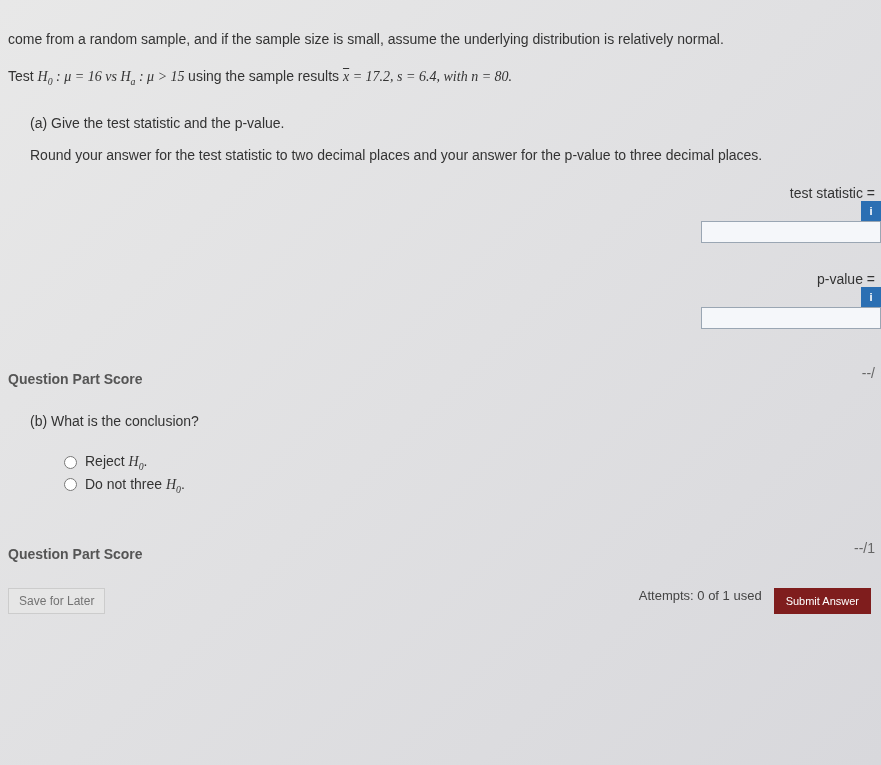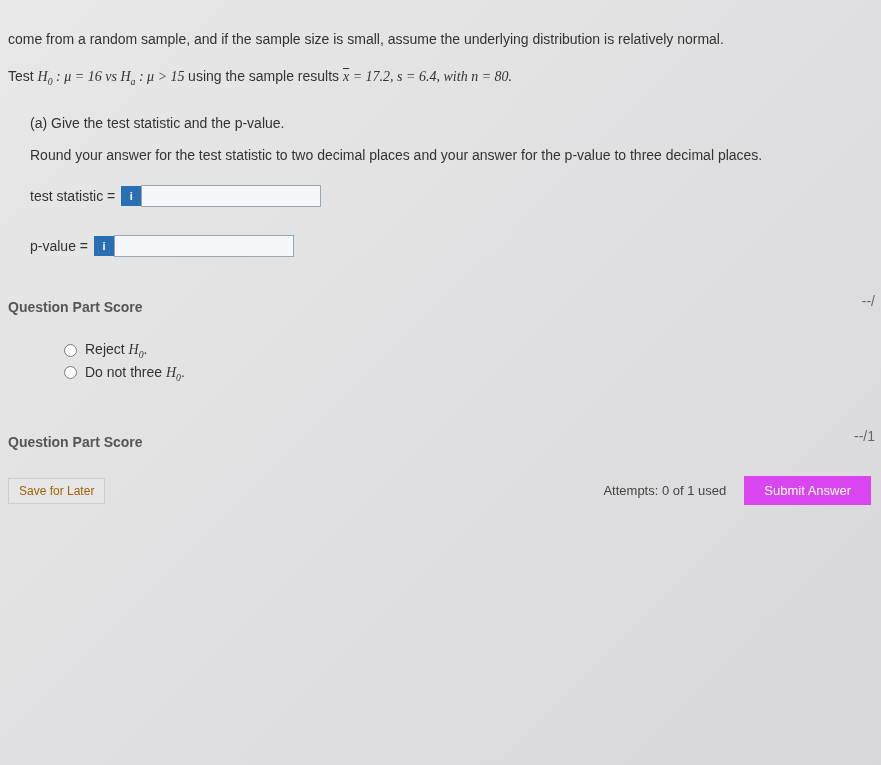--- a/index.html
+++ b/index.html
@@ -39,22 +39,23 @@
       padding-left: 22px;
     }
     .part-q {
       margin-bottom: 16px;
     }
     .instr {
       margin-bottom: 22px;
     }
     .field-row {
       display: flex;
-      align-items: center;
+      align-items: flex-end;
       margin-bottom: 28px;
+      flex-direction: column;
     }
     .field-label {
       margin-right: 6px;
     }
     .info-badge {
       width: 20px;
       height: 20px;
       background: #2b6fb3;
       color: #fff;
       display: inline-flex;
@@ -109,40 +110,40 @@
     .footer {
       display: flex;
       justify-content: space-between;
       align-items: center;
       margin-top: 18px;
       padding-right: 10px;
     }
     .save-btn {
       border: 1px solid #ccc;
       background: #e6e6e6;
-      color: #a16207;
+      color: #737373;
       padding: 5px 10px;
       font-size: 12px;
       cursor: pointer;
     }
     .right-footer {
       display: flex;
-      align-items: center;
-      gap: 18px;
+      align-items: flex-start;
+      gap: 12px;
     }
     .attempts {
       color: #444;
       font-size: 13px;
     }
     .submit-btn {
-      background: #d946ef;
+      background: #7f1d1d;
       color: #fff;
       border: none;
-      padding: 7px 20px;
-      font-size: 13px;
+      padding: 7px 12px;
+      font-size: 11px;
       cursor: pointer;
     }
     .xbar {
       text-decoration: overline;
     }
   </style>
 </head>
 <body>
 
 <div class="intro">
@@ -168,20 +169,21 @@
     <span class="field-label">p-value = </span>
     <span class="info-badge">i</span>
     <input type="text" class="text-input" value="" style="">
   </div>
 
   <div class="qps-row">
     <span class="qps-label">Question Part Score</span>
     <span class="qps-score">--/</span>
   </div>
 
+  <div class="part-q">(b) What is the conclusion?</div>
 
   <div class="radio-group">
     <label class="radio-row">
       <input type="radio" name="conclusion" style="">
       <span><span>Reject </span><span class="italic-h">H</span><span class="sub italic-h">0</span><span>.</span></span>
     </label>
     <label class="radio-row">
       <input type="radio" name="conclusion" style="">
       <span><span>Do not three </span><span class="italic-h">H</span><span class="sub italic-h">0</span><span>.</span></span>
     </label>

